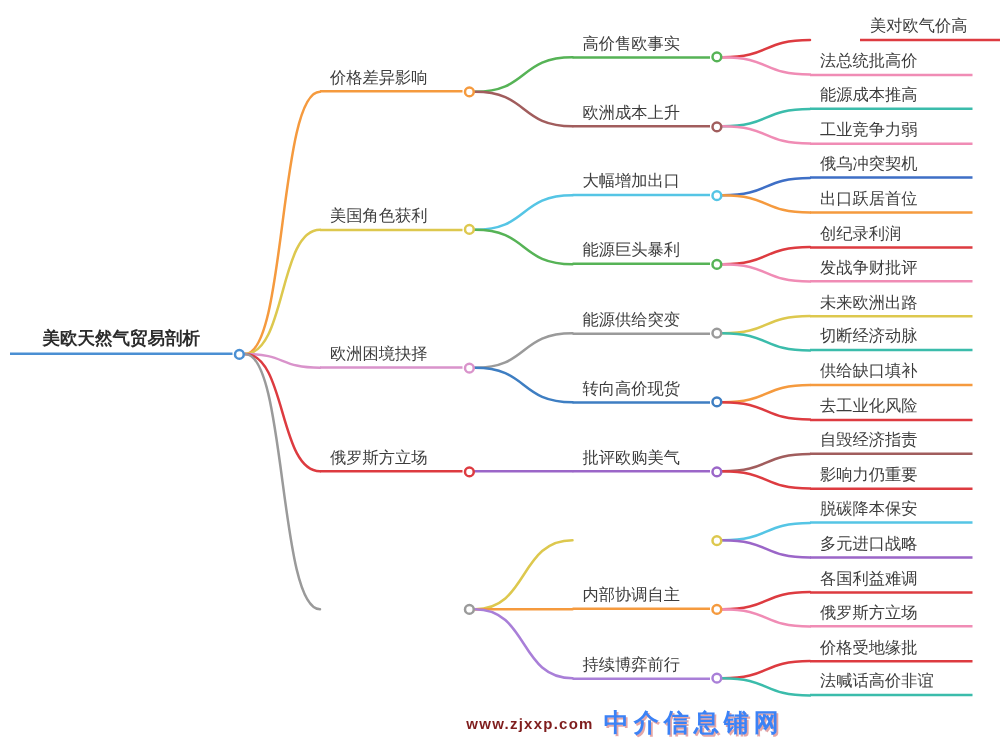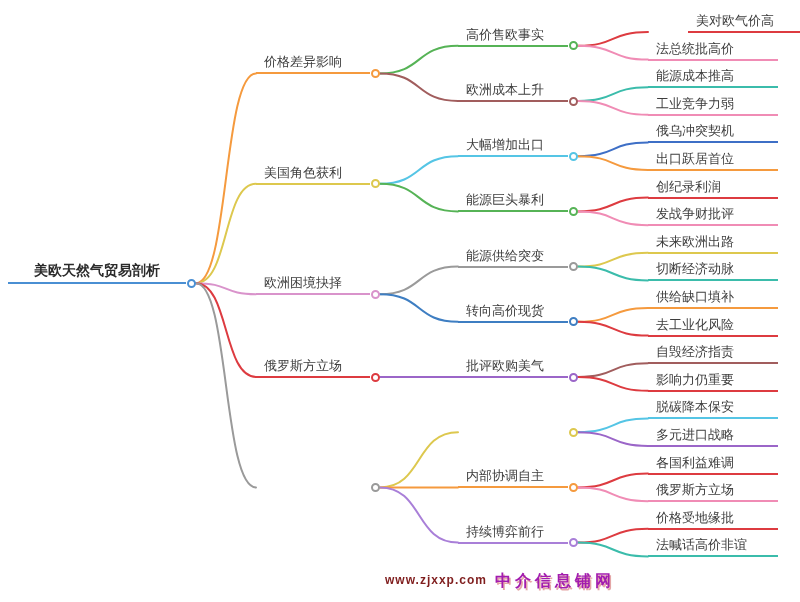--- a/index.html
+++ b/index.html
@@ -30,21 +30,21 @@
   }
   .watermark{
     position:absolute;left:500px;bottom:10px;transform:translateX(-50%);
     z-index:4;white-space:nowrap;
   }
   .wm-url{
     font-size:12px;font-weight:bold;color:#7f1d1d;letter-spacing:1px;
     vertical-align:2px;
   }
   .wm-site{
-    font-size:16px;font-weight:bold;color:#a21caf;letter-spacing:4px;
+    font-size:20px;font-weight:bold;color:#3b82f6;letter-spacing:4px;
     text-shadow:1.5px 1.5px 0 rgba(206,92,92,0.55);
     margin-left:8px;
   }
 </style>
 </head>
 <body>
 
 <div id="stage">
   <svg id="edge-layer" width="800" height="602">
       <path d="M 196 283.16 C 229 283.16, 223 73.4, 256 73.4" class="edge" stroke="#f59a3e"></path>

